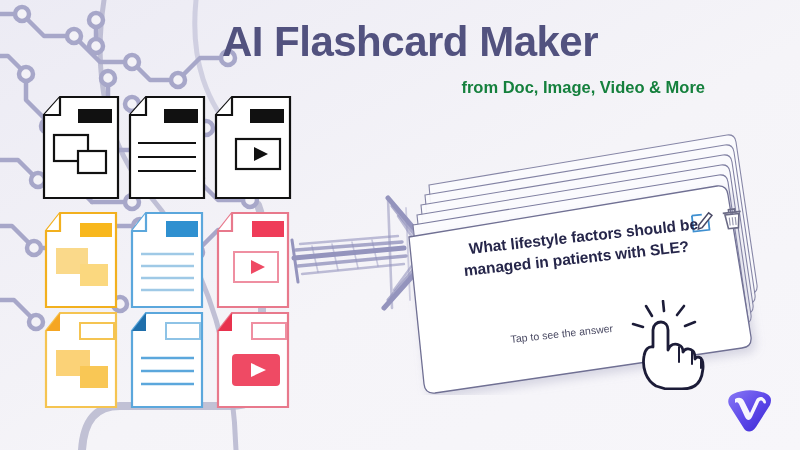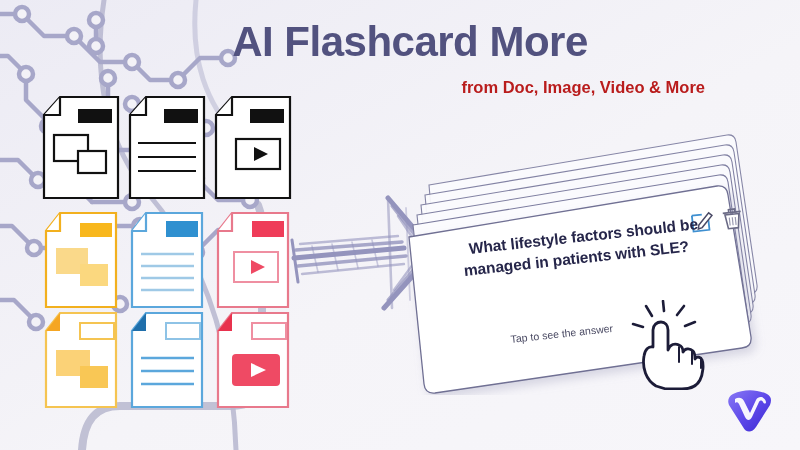--- a/index.html
+++ b/index.html
@@ -18,21 +18,21 @@
     position:absolute;left:180px;top:20px;width:460px;
     text-align:center;
     font-size:42px;font-weight:bold;letter-spacing:-0.5px;
     color:#52527f;line-height:1.05;
     white-space:nowrap;
   }
   #subtitle{
     position:absolute;left:300px;top:78px;width:405px;
     text-align:right;
     font-size:16.5px;font-weight:bold;
-    color:#b91c1c;white-space:nowrap;
+    color:#15803d;white-space:nowrap;
   }
 
   
   .doc-grid{position:absolute;left:0;top:0;width:300px;height:450px;}
   .doc-cell{position:absolute;}
 
   
   #arrow{position:absolute;left:288px;top:190px;width:160px;height:130px;}
 
   
@@ -143,21 +143,21 @@
       <circle cx="196" cy="252" r="7"></circle>
       <circle cx="256" cy="230" r="7"></circle>
       <circle cx="62" cy="282" r="7"></circle>
       <circle cx="120" cy="304" r="7"></circle>
       <circle cx="36" cy="322" r="7"></circle>
       <circle cx="108" cy="78" r="7"></circle>
       <circle cx="240" cy="150" r="7"></circle>
     </g>
   </svg>
 
-  <div id="title">AI Flashcard More</div>
+  <div id="title">AI Flashcard Maker</div>
   <div id="subtitle">from Doc, Image, Video &amp; More</div>
 
   <div class="doc-grid">
 
     <div class="doc-cell" style="left:42px;top:95px;">
       <svg width="78" height="105" viewBox="0 0 78 105">
         <path d="M 18 2 L 60 2 L 76 2 L 76 103 L 2 103 L 2 20 Z" fill="#ffffff" stroke="#111" stroke-width="2.2"></path>
         <path d="M 18 2 L 18 20 L 2 20" fill="#fff" stroke="#111" stroke-width="2.2"></path>
         <rect x="36" y="14" width="34" height="14" fill="#111"></rect>
         <rect x="12" y="40" width="34" height="26" fill="#fff" stroke="#111" stroke-width="2.2"></rect>

